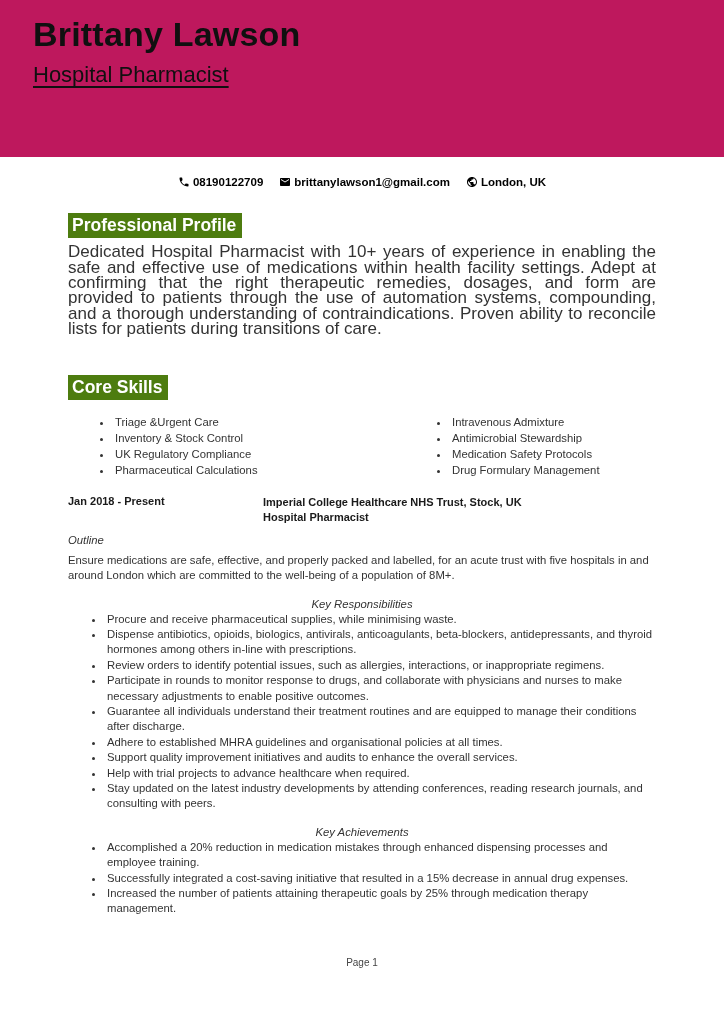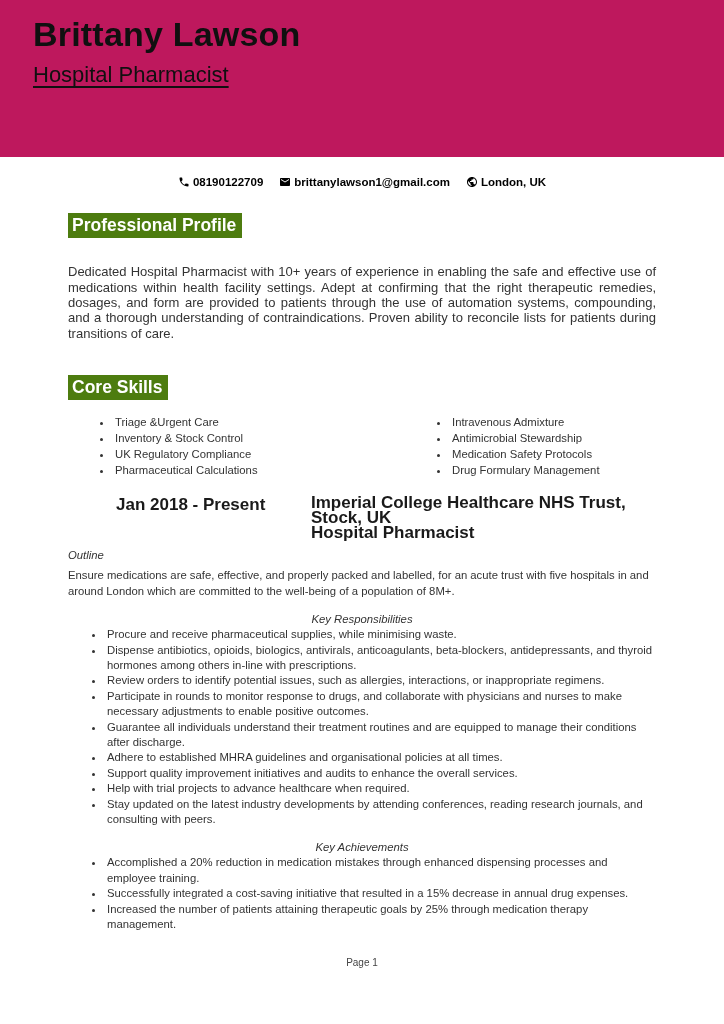--- a/index.html
+++ b/index.html
@@ -62,42 +62,42 @@
     font-size: 17.5px;
     font-weight: 700;
     padding: 2px 6px 3px 4px;
     line-height: 1.15;
   }
   .sec-profile { margin-top: 25px; }
   .sec-skills  { margin-top: 21px; }
   .sec-career  { margin-top: 19px; }
 
   .profile-text {
-    margin-top: 26px;
-    font-size: 13px;
+    margin-top: 6px;
+    font-size: 17px;
     line-height: 15.4px;
     text-align: justify;
     color: #333333;
   }
 
   
   .skills-cols { display: flex; margin-top: 14px; }
   .skills-cols ul {
     margin: 0;
     padding-left: 45px;
     list-style: disc;
     font-size: 11.3px;
     line-height: 16px;
     color: #333333;
   }
   .skills-col-left { width: 292px; flex: 0 0 292px; }
   .skills-cols ul li { padding-left: 2px; }
 
   
-  .job-header { display: flex; margin-top: 17px; font-size: 17px; margin-left: 48px; }
+  .job-header { display: flex; margin-top: 17px; font-size: 11px; }
   .job-dates { flex: 0 0 195px; font-weight: 700; color: #1a1a1a; }
   .job-employer-block { font-weight: 700; color: #1a1a1a; line-height: 15px; }
 
   .subheading-italic {
     font-style: italic;
     font-size: 11.3px;
     color: #333333;
     margin-top: 9px;
   }
   .rl { margin-top: 14px; text-align: center; }

